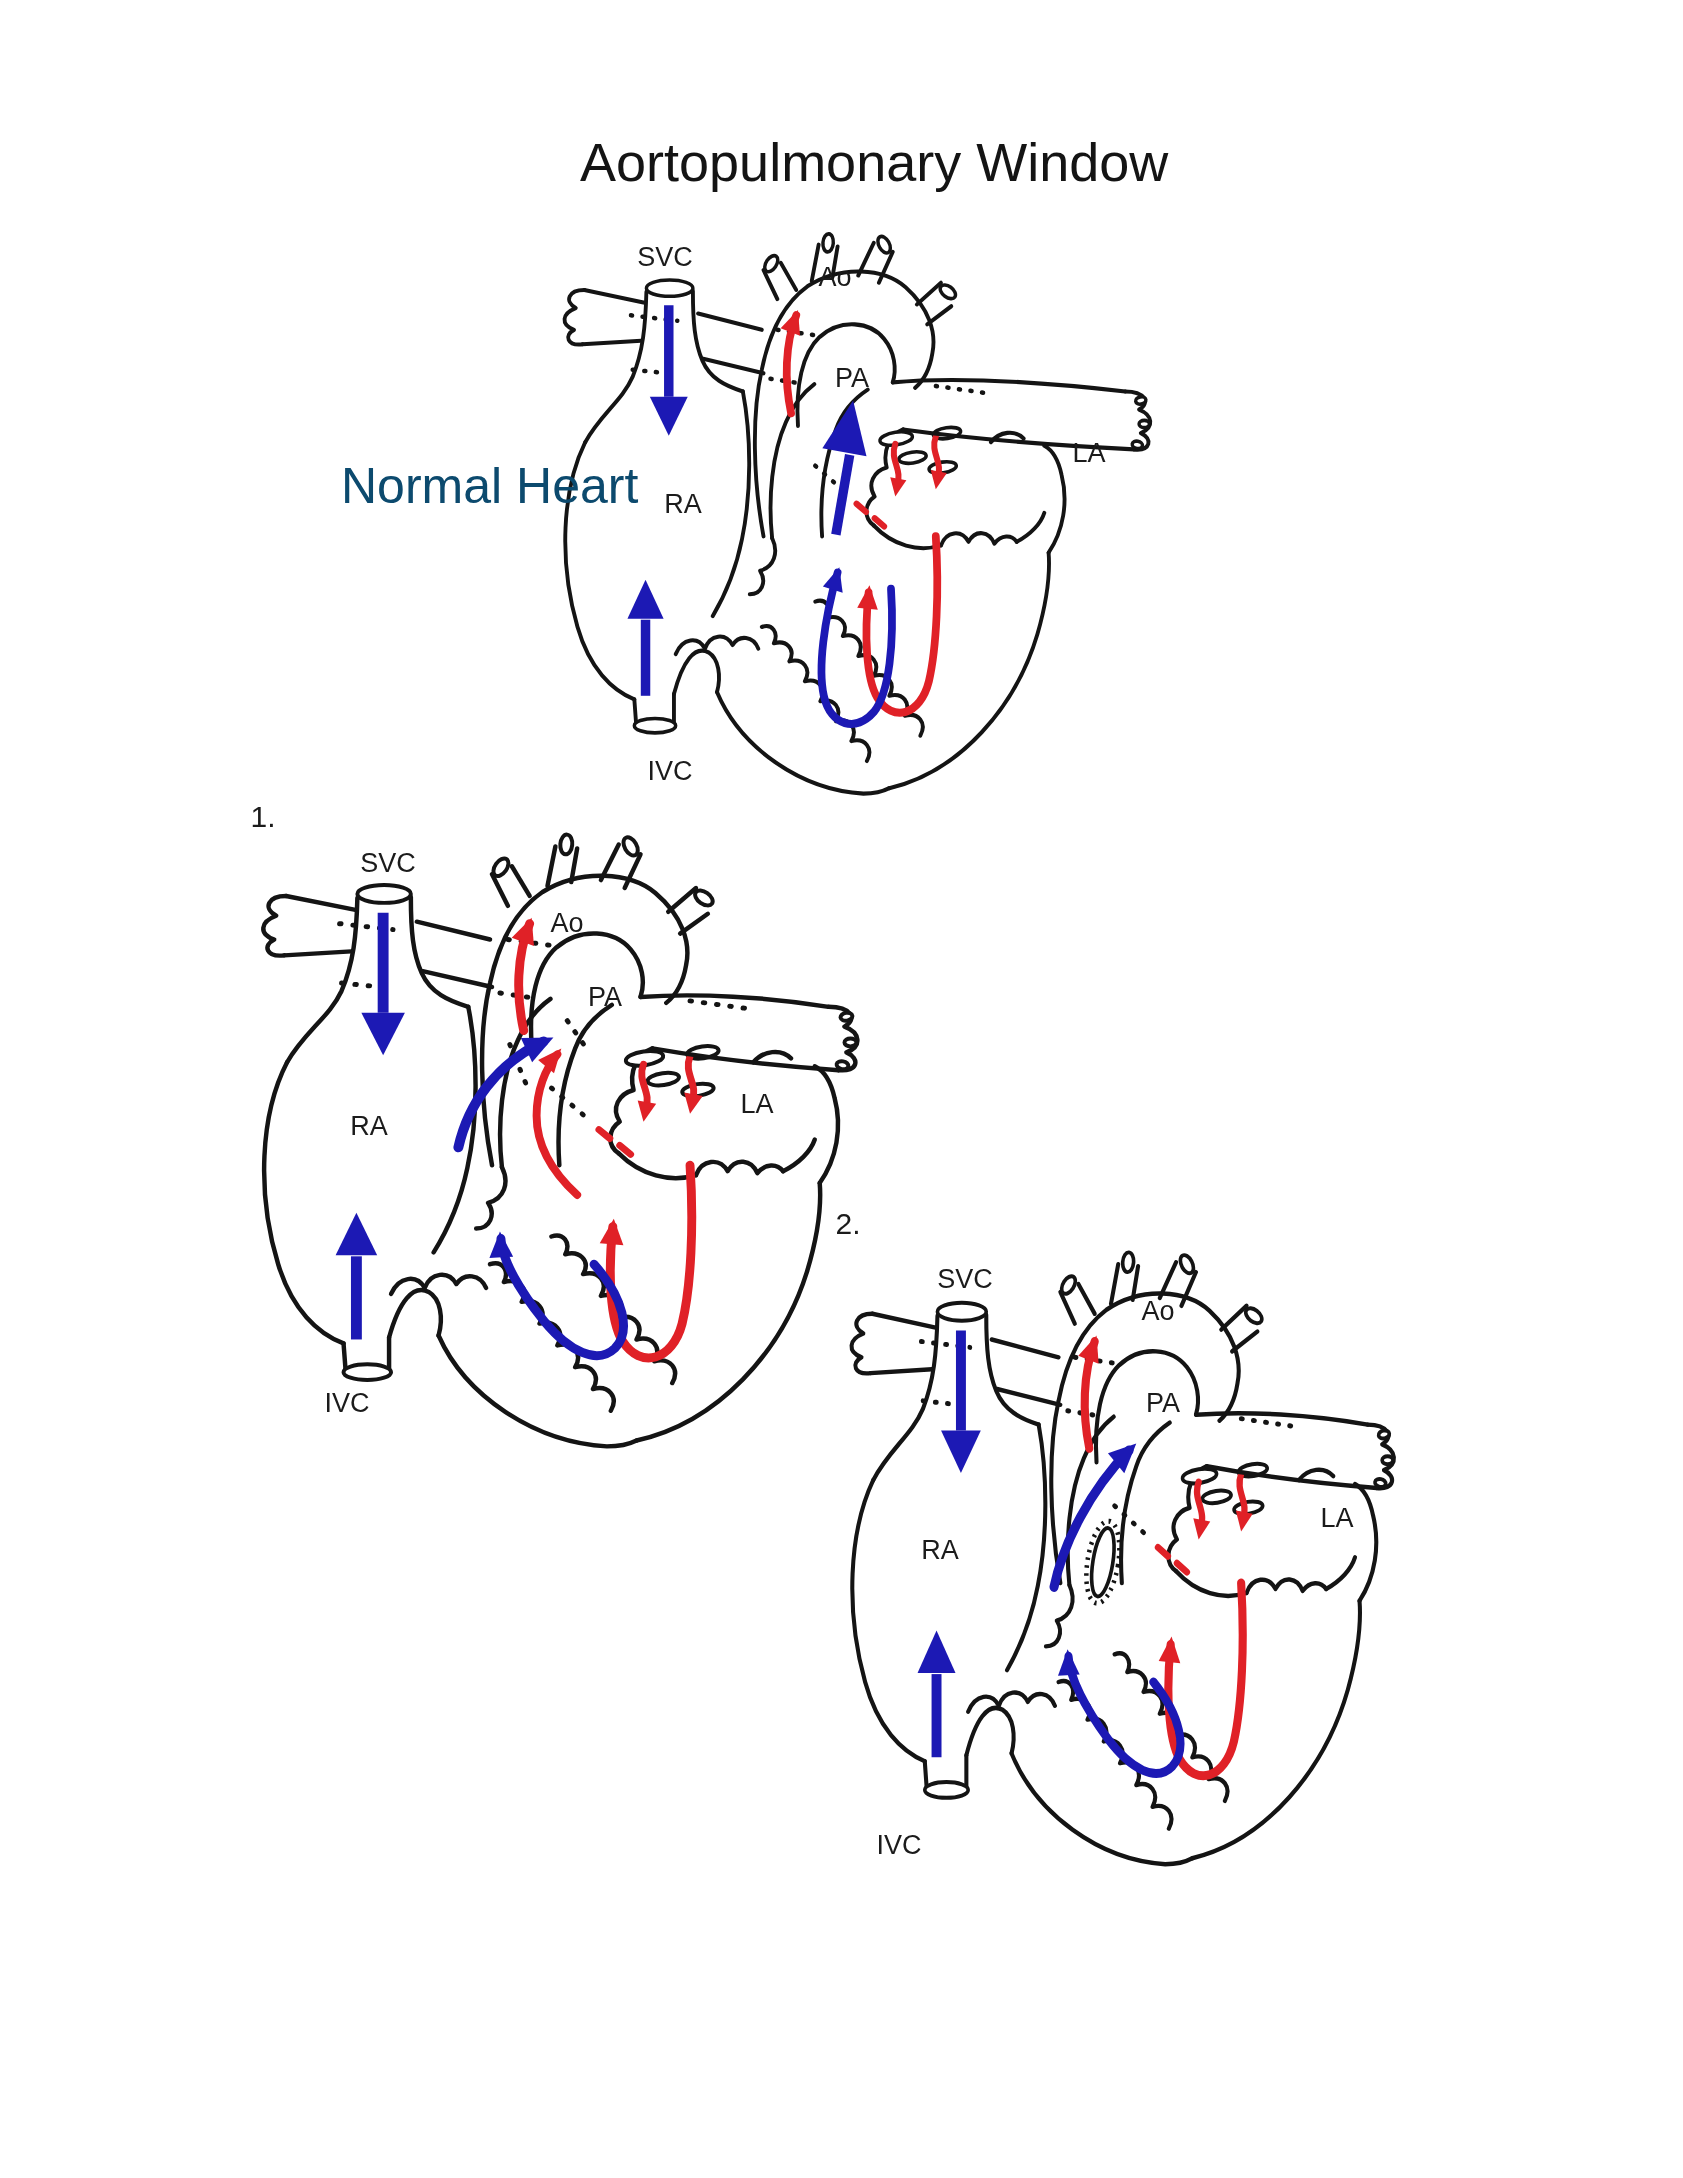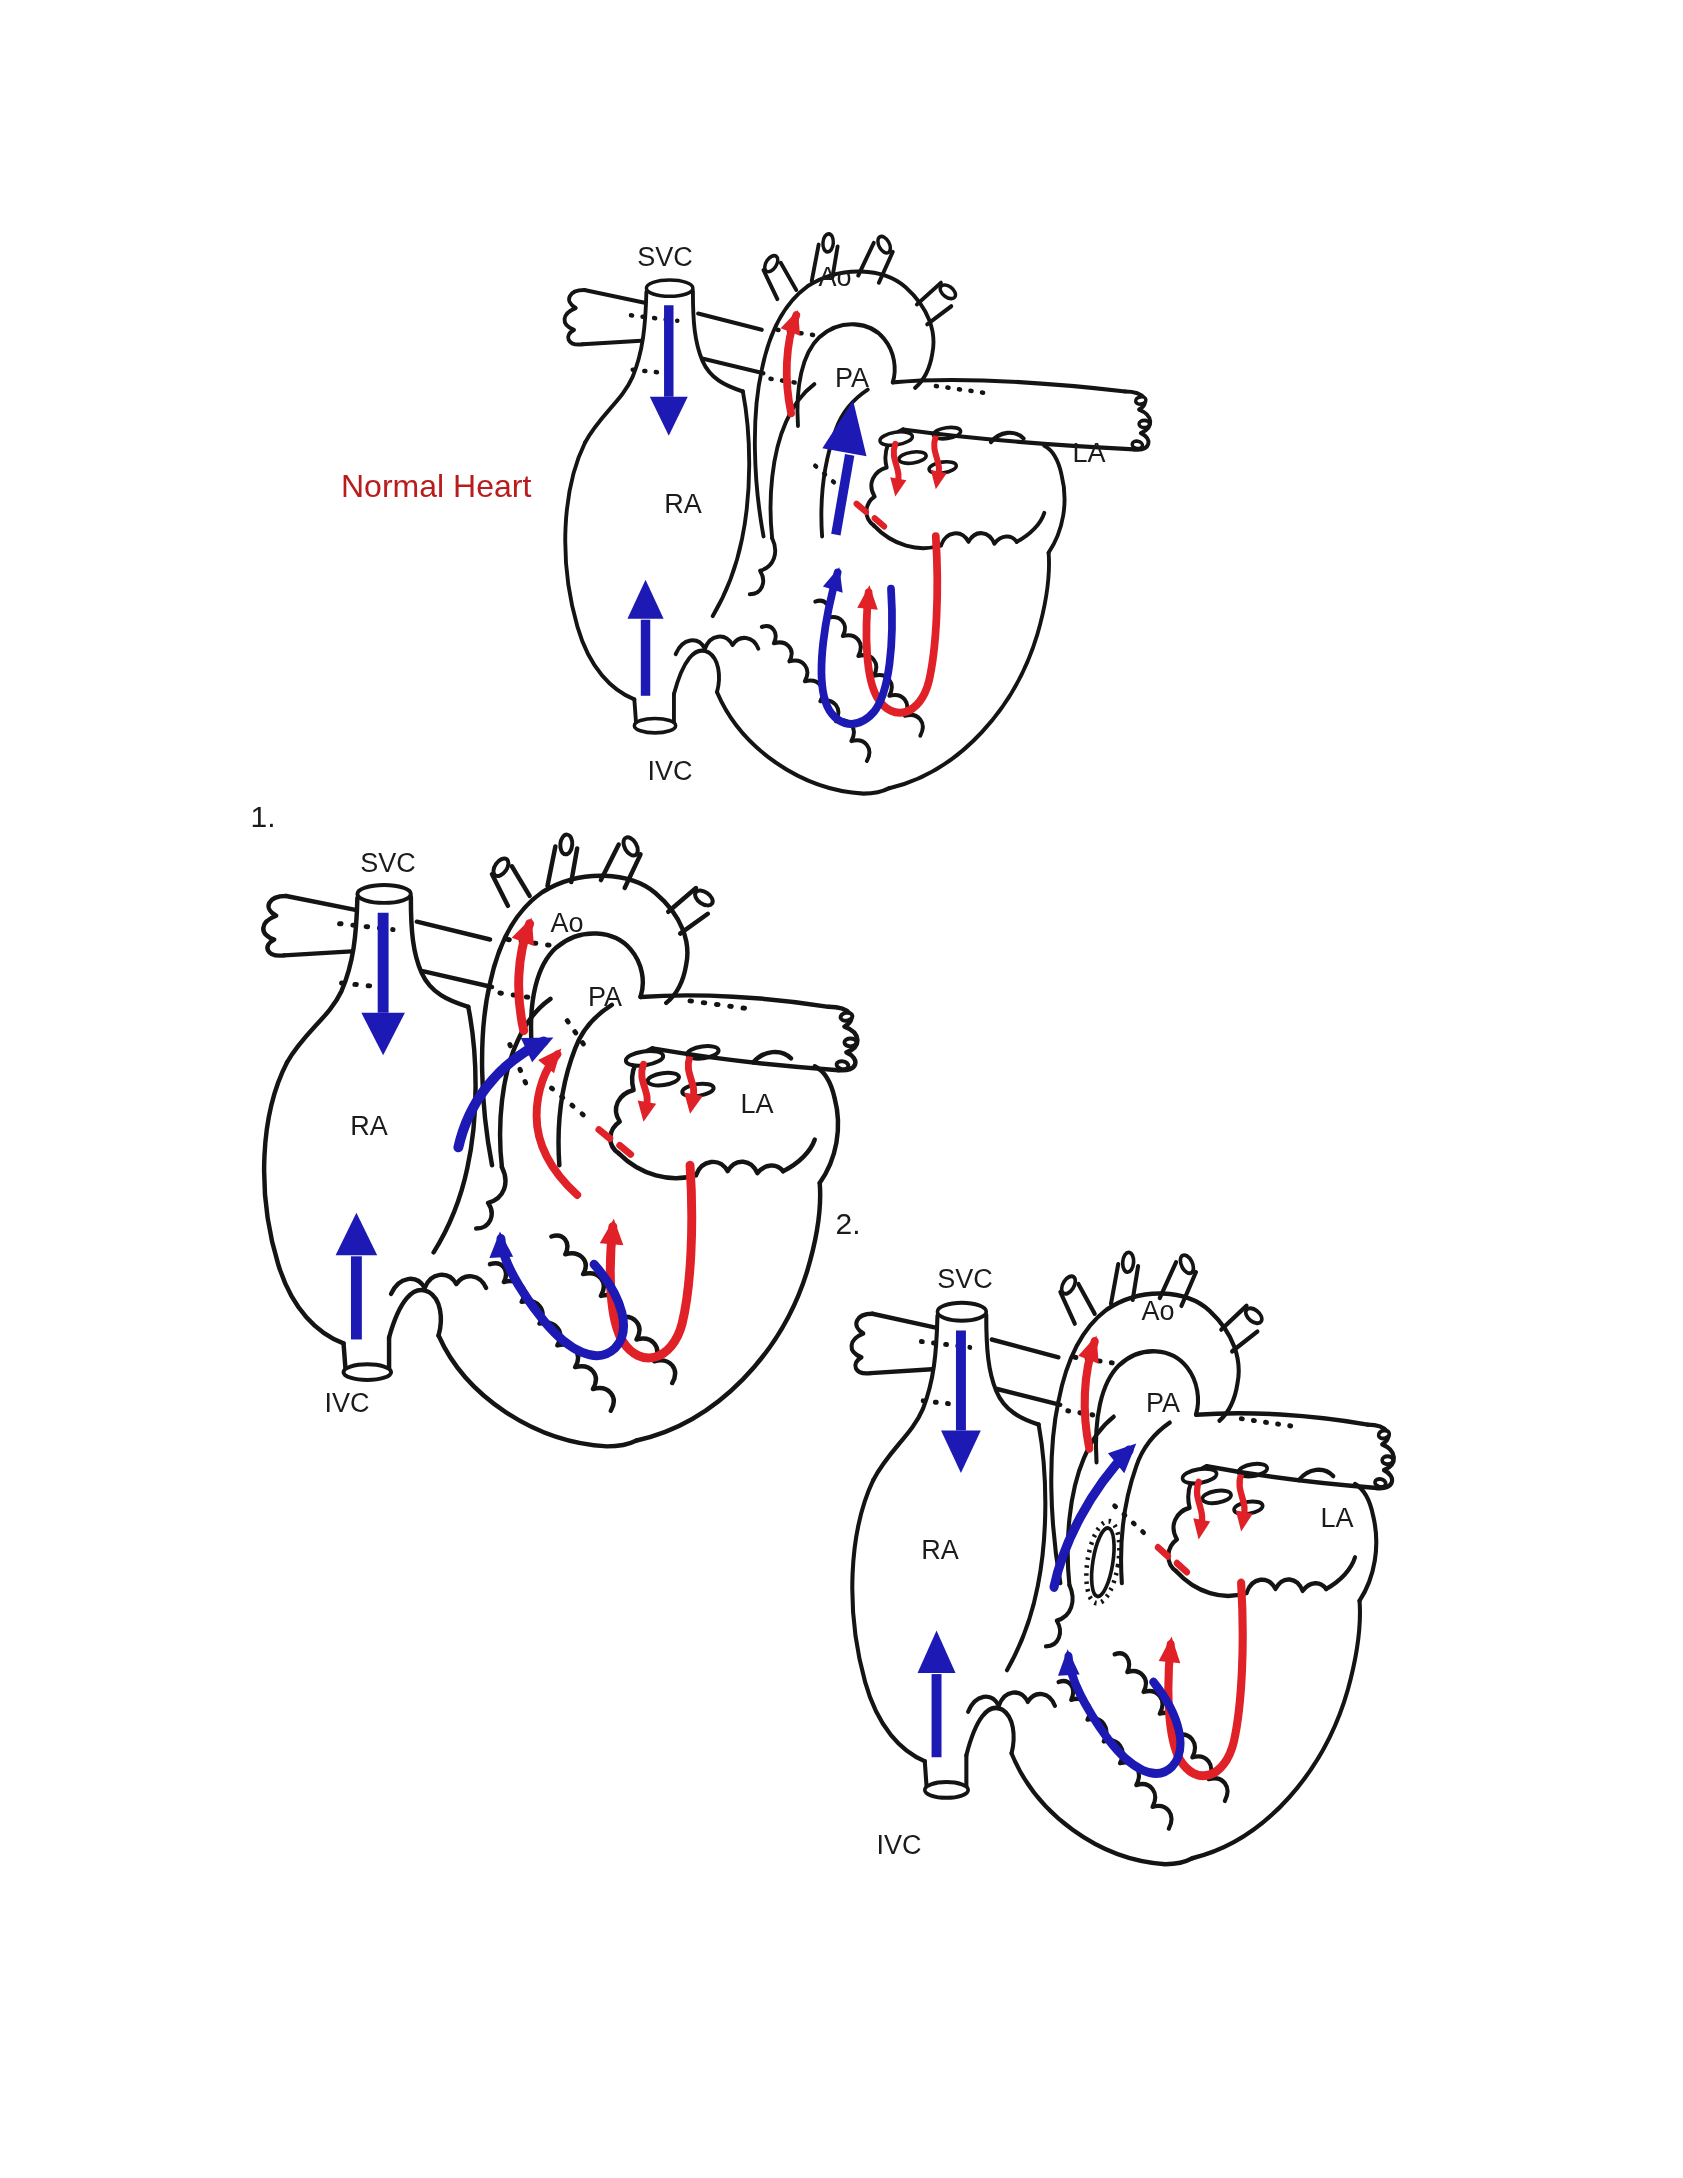--- a/index.html
+++ b/index.html
@@ -2,31 +2,32 @@
 <html><head>
 <meta charset="utf-8">
 <style>
   html,body{margin:0;padding:0;background:#ffffff;}
   #page{position:relative;width:1683px;height:2178px;background:#ffffff;
         font-family:"Liberation Sans", sans-serif;overflow:hidden;}
   #figure{position:absolute;left:0;top:0;}
   .title{position:absolute;left:580px;top:131px;font-size:54px;color:#141414;
          letter-spacing:0px;white-space:nowrap;}
   .caption{position:absolute;left:341px;top:486px;transform:translate(0,-50%);
-           font-size:32px;color:#b91c1c;white-space:nowrap;}
+           font-size:50px;color:#0c4a6e;white-space:nowrap;}
   .lbl{position:absolute;transform:translate(-50%,-50%);font-size:27px;
        color:#1b1b1b;white-space:nowrap;}
   .num{position:absolute;transform:translate(-50%,-50%);font-size:30px;
        color:#1b1b1b;white-space:nowrap;}
 </style>
 </head>
 <body>
 
 <div id="page">
 
+  <div class="title">Aortopulmonary Window</div>
 
   <svg id="figure" width="1683" height="2178" viewBox="0 0 1700 2200">
     <g id="g-normal" transform="translate(552,238) scale(0.87,0.915)">
         <path d="M 116,62 C 115,100 112,128 100,156 C 88,182 62,198 45,228" fill="none" stroke="#141414" stroke-width="4.5" stroke-linecap="round" stroke-linejoin="round"></path>
         <path d="M 170,61 C 170,95 172,118 181,138 C 190,158 208,166 228,172" fill="none" stroke="#141414" stroke-width="4.5" stroke-linecap="round" stroke-linejoin="round"></path>
         <ellipse cx="143" cy="58" rx="27" ry="9" transform="rotate(0 143 58)" fill="#ffffff" stroke="#141414" stroke-width="4"></ellipse>
         <path d="M 45,228 C 18,280 14,360 36,432 C 50,478 76,502 102,512" fill="none" stroke="#141414" stroke-width="4.5" stroke-linecap="round" stroke-linejoin="round"></path>
         <path d="M 228,172 C 238,222 238,285 227,335 C 220,368 208,396 193,420" fill="none" stroke="#141414" stroke-width="4.5" stroke-linecap="round" stroke-linejoin="round"></path>
         <path d="M 102,512 L 104,538" fill="none" stroke="#141414" stroke-width="4.5" stroke-linecap="round" stroke-linejoin="round"></path>
         <path d="M 148,506 L 148,538" fill="none" stroke="#141414" stroke-width="4.5" stroke-linecap="round" stroke-linejoin="round"></path>

